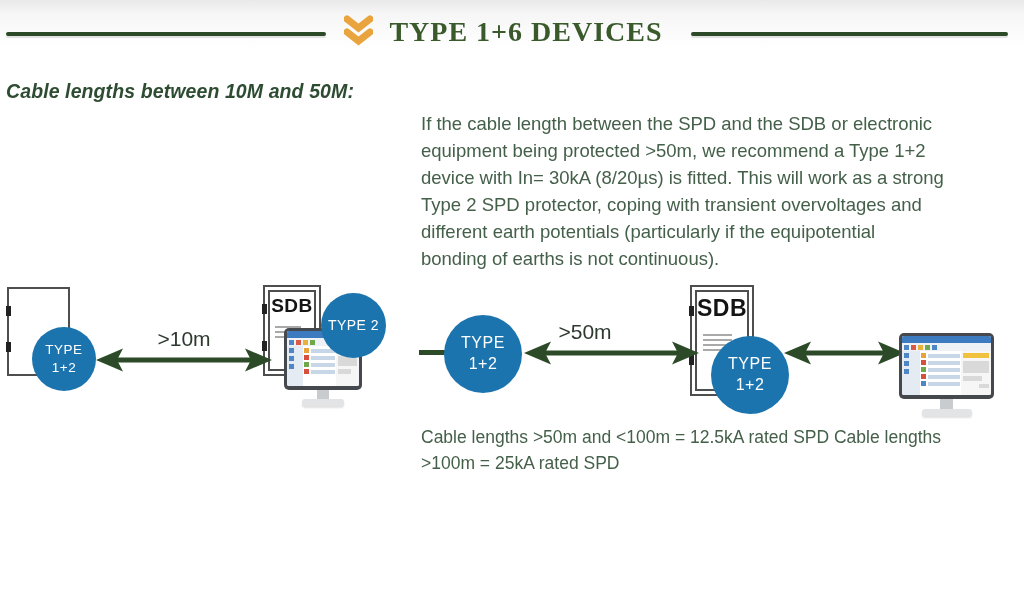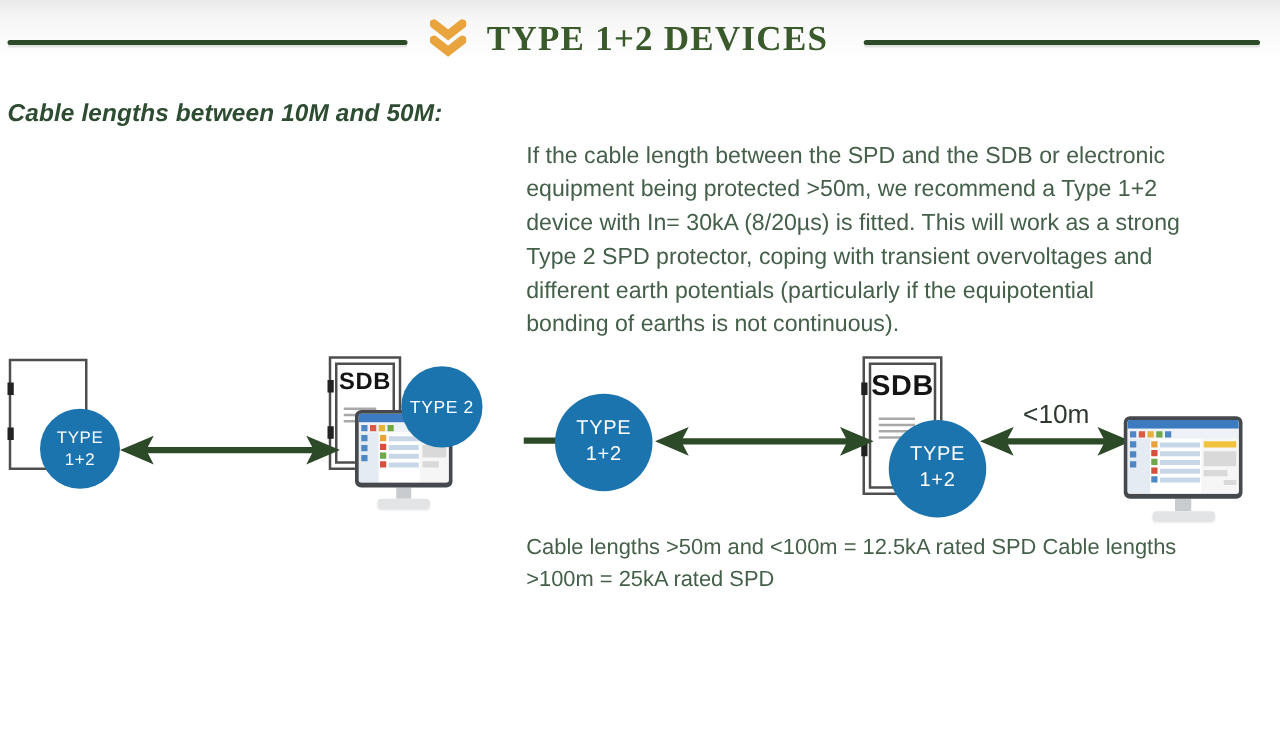--- a/index.html
+++ b/index.html
@@ -66,41 +66,42 @@
 </head>
 <body>
 
 <div class="page">
 
   <div class="abs rule" style="left:6px;top:32px;width:320px;"></div>
   <svg class="abs" style="left:344px;top:15px;" width="29" height="31" viewBox="0 0 29 31">
     <path d="M3 4 L14.5 13 L26 4" fill="none" stroke="#e9a43e" stroke-width="7" stroke-linecap="round" stroke-linejoin="miter"></path>
     <path d="M3 17 L14.5 26 L26 17" fill="none" stroke="#e9a43e" stroke-width="7" stroke-linecap="round" stroke-linejoin="miter"></path>
   </svg>
-  <h1 class="abs title" style="left:383px;top:16px;width:286px;">TYPE 1+2 DEVICES</h1>
+  <h1 class="abs title" style="left:383px;top:16px;width:286px;">TYPE 1+6 DEVICES</h1>
   <div class="abs rule" style="left:691px;top:32px;width:317px;"></div>
 
   <div class="abs col-heading" style="left:6px;top:80px;font-style:italic;">Cable lengths between 10M and 50M:</div>
 
   <div class="abs body-text" style="left:421px;top:110px;width:600px;">If the cable length between the SPD and the SDB or electronic
 equipment being protected &gt;50m, we recommend a Type 1+2
 device with In= 30kA (8/20µs) is fitted. This will work as a strong
 Type 2 SPD protector, coping with transient overvoltages and
 different earth potentials (particularly if the equipotential
 bonding of earths is not continuous).</div>
 
   <div class="abs cabinet" style="left:7px;top:287px;width:63px;height:89px;">
     <i class="hinge" style="top:20%;"></i>
     <i class="hinge" style="top:62%;"></i>
   </div>
 
   <div class="abs badge" style="left:32px;top:327px;width:64px;height:64px;font-size:13.5px;">
     <span>TYPE 1+2</span>
   </div>
 
+  <div class="abs dist-label" style="left:128px;top:327px;width:112px;">&gt;10m</div>
 
   <svg class="abs arrow" style="left:96px;top:347px;" width="176" height="26" viewBox="0 0 176 26">
     <line x1="16" y1="13" x2="160" y2="13" stroke="#2c4a28" stroke-width="5"></line>
     <polygon points="0,13 27,1.5 21,13 27,24.5" fill="#2c4a28"></polygon>
     <polygon points="176,13 149,1.5 155,13 149,24.5" fill="#2c4a28"></polygon>
   </svg>
 
   <div class="abs cabinet" style="left:263px;top:285px;width:58px;height:91px;">
     <div class="cab-inner">
       <div class="cab-label" style="font-size:19px;">SDB</div>
@@ -163,20 +164,21 @@
   <div class="abs badge" style="left:321px;top:293px;width:65px;height:65px;font-size:14px;text-align:center;">
     <span>TYPE 2</span>
   </div>
 
   <div class="abs stub" style="left:419px;top:350px;width:30px;height:5px;"></div>
 
   <div class="abs badge" style="left:444px;top:315px;width:78px;height:78px;font-size:16px;">
     <span>TYPE 1+2</span>
   </div>
 
+  <div class="abs dist-label" style="left:529px;top:320px;width:112px;">&gt;50m</div>
 
   <svg class="abs arrow" style="left:524px;top:340px;" width="175" height="26" viewBox="0 0 175 26">
     <line x1="16" y1="13" x2="159" y2="13" stroke="#2c4a28" stroke-width="5"></line>
     <polygon points="0,13 27,1.5 21,13 27,24.5" fill="#2c4a28"></polygon>
     <polygon points="175,13 148,1.5 154,13 148,24.5" fill="#2c4a28"></polygon>
   </svg>
 
   <div class="abs cabinet" style="left:690px;top:285px;width:64px;height:111px;">
     <div class="cab-inner">
       <div class="cab-label" style="font-size:23px;">SDB</div>
@@ -188,21 +190,20 @@
         </div>
     </div>
     <i class="hinge" style="top:18%;"></i>
     <i class="hinge" style="top:64%;"></i>
   </div>
 
   <div class="abs badge" style="left:711px;top:336px;width:78px;height:78px;font-size:16px;">
     <span>TYPE 1+2</span>
   </div>
 
-  <div class="abs dist-label" style="left:789px;top:320px;width:112px;">&lt;10m</div>
 
   <svg class="abs arrow" style="left:784px;top:340px;" width="121" height="26" viewBox="0 0 121 26">
     <line x1="16" y1="13" x2="105" y2="13" stroke="#2c4a28" stroke-width="5"></line>
     <polygon points="0,13 27,1.5 21,13 27,24.5" fill="#2c4a28"></polygon>
     <polygon points="121,13 94,1.5 100,13 94,24.5" fill="#2c4a28"></polygon>
   </svg>
 
   <div class="abs monitor" style="left:899px;top:333px;width:95px;">
     <div class="mon-bezel" style="height:66px;">
       <div class="mon-screen">

